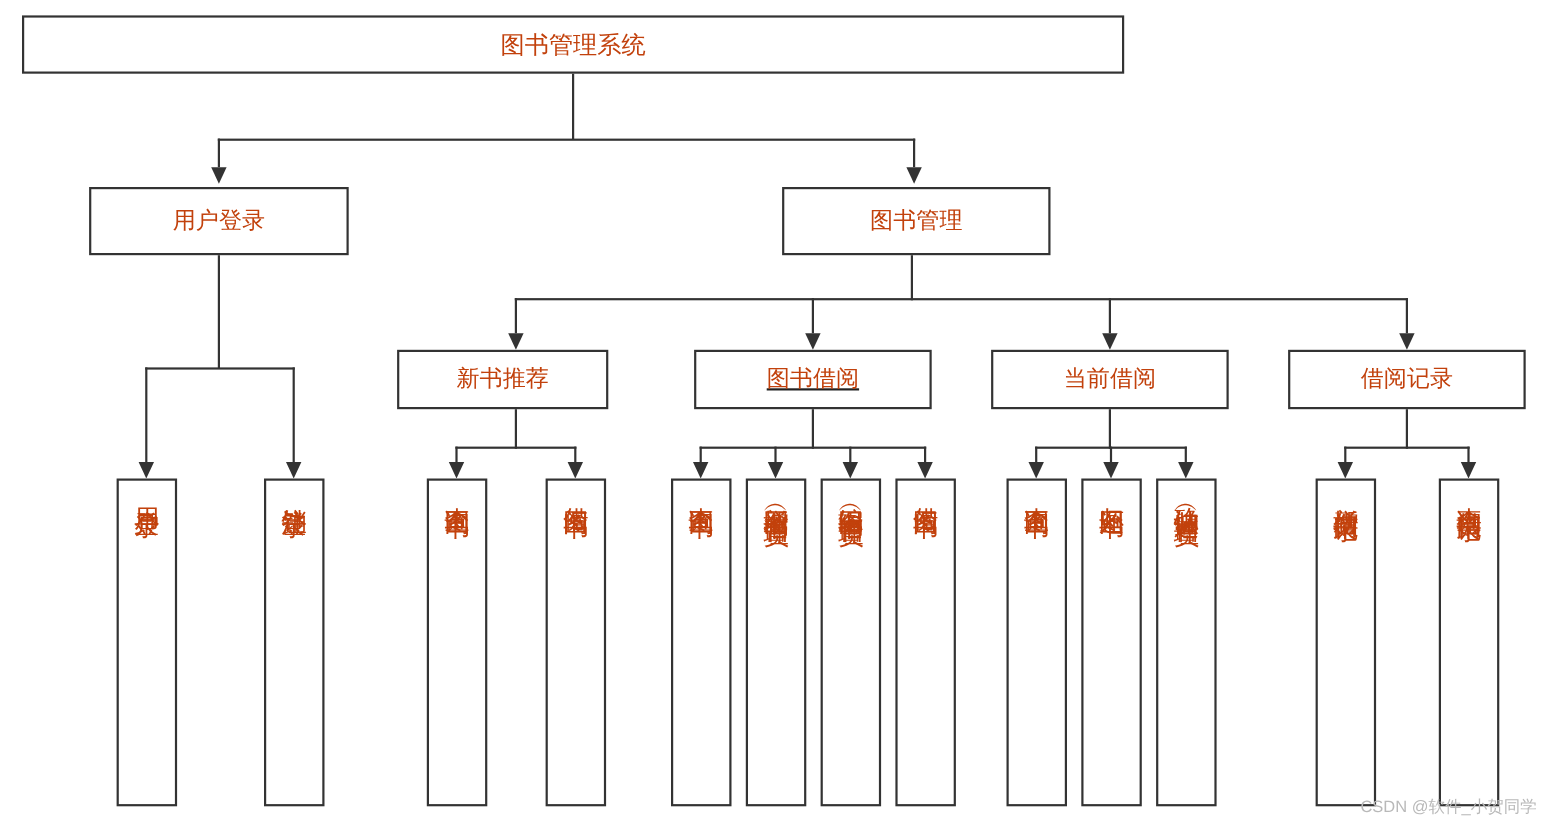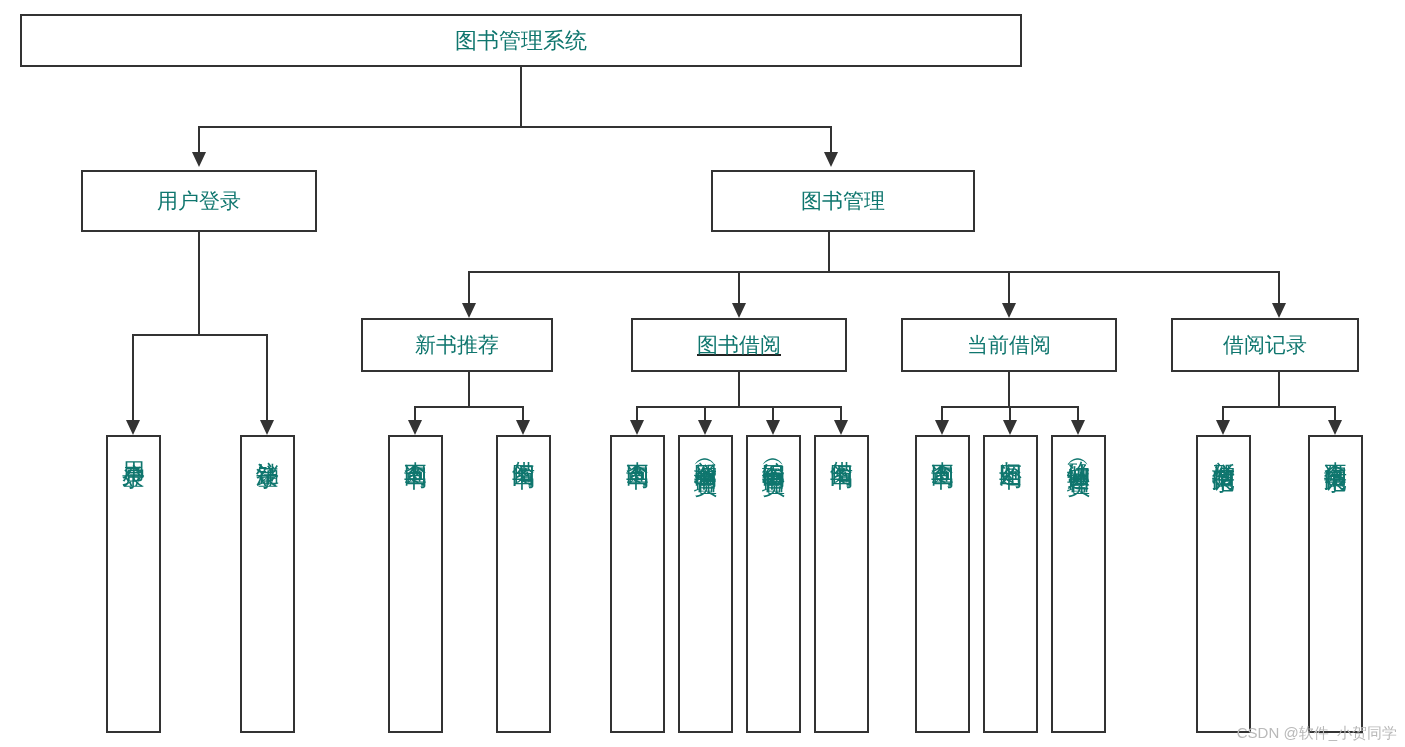--- a/index.html
+++ b/index.html
@@ -21,21 +21,21 @@
     position: absolute;
     box-sizing: border-box;
     background: #ffffff;
     border: 2px solid #333333;
     display: flex;
     align-items: center;
     justify-content: center;
     color: #222222;
   }
   .node .label {
-    color: #0f766e;
+    color: #c2410c;
     line-height: 1.18;
     text-align: right;
     white-space: nowrap;
   }
   
   .node.h .label {
     font-size: 21px;
   }
   .node.root .label {
     font-size: 22px;
@@ -93,21 +93,21 @@
   <div class="seg hline" style="left:198px; top:126px; width:634px; height:2px;"></div>
 
   <div class="seg vline" style="left:198px; top:126px; width:2px; height:26px;"></div>
   <div class="arrow" style="left:192px; top:152px;"></div>
   <div class="seg vline" style="left:830px; top:126px; width:2px; height:26px;"></div>
   <div class="arrow" style="left:824px; top:152px;"></div>
 
   <div class="node h" style="left:81px; top:170px; width:236px; height:62px;">
     <span class="label">用户登录</span>
   </div>
-  <div class="node h" style="left:711px; top:170px; width:264px; height:62px;">
+  <div class="node h" style="left:711px; top:170px; width:244px; height:62px;">
     <span class="label">图书管理</span>
   </div>
 
   <div class="seg vline" style="left:198px; top:232px; width:2px; height:103px;"></div>
   <div class="seg hline" style="left:132px; top:334px; width:136px; height:2px;"></div>
   <div class="seg vline" style="left:132px; top:334px; width:2px; height:86px;"></div>
   <div class="arrow" style="left:126px; top:420px;"></div>
   <div class="seg vline" style="left:266px; top:334px; width:2px; height:86px;"></div>
   <div class="arrow" style="left:260px; top:420px;"></div>
 
@@ -132,21 +132,21 @@
 
   <div class="node h" style="left:361px; top:318px; width:192px; height:54px;">
     <span class="label">新书推荐</span>
   </div>
   <div class="node h" style="left:631px; top:318px; width:216px; height:54px;text-decoration:underline;">
     <span class="label">图书借阅</span>
   </div>
   <div class="node h" style="left:901px; top:318px; width:216px; height:54px;">
     <span class="label">当前借阅</span>
   </div>
-  <div class="node h" style="left:1171px; top:318px; width:188px; height:54px;">
+  <div class="node h" style="left:1171px; top:318px; width:216px; height:54px;">
     <span class="label">借阅记录</span>
   </div>
 
   <div class="seg vline" style="left:468px; top:372px; width:2px; height:36px;"></div>
   <div class="seg hline" style="left:414px; top:406px; width:110px; height:2px;"></div>
   <div class="seg vline" style="left:414px; top:406px; width:2px; height:14px;"></div>
   <div class="arrow" style="left:408px; top:420px;"></div>
   <div class="seg vline" style="left:522px; top:406px; width:2px; height:14px;"></div>
   <div class="arrow" style="left:516px; top:420px;"></div>
 

